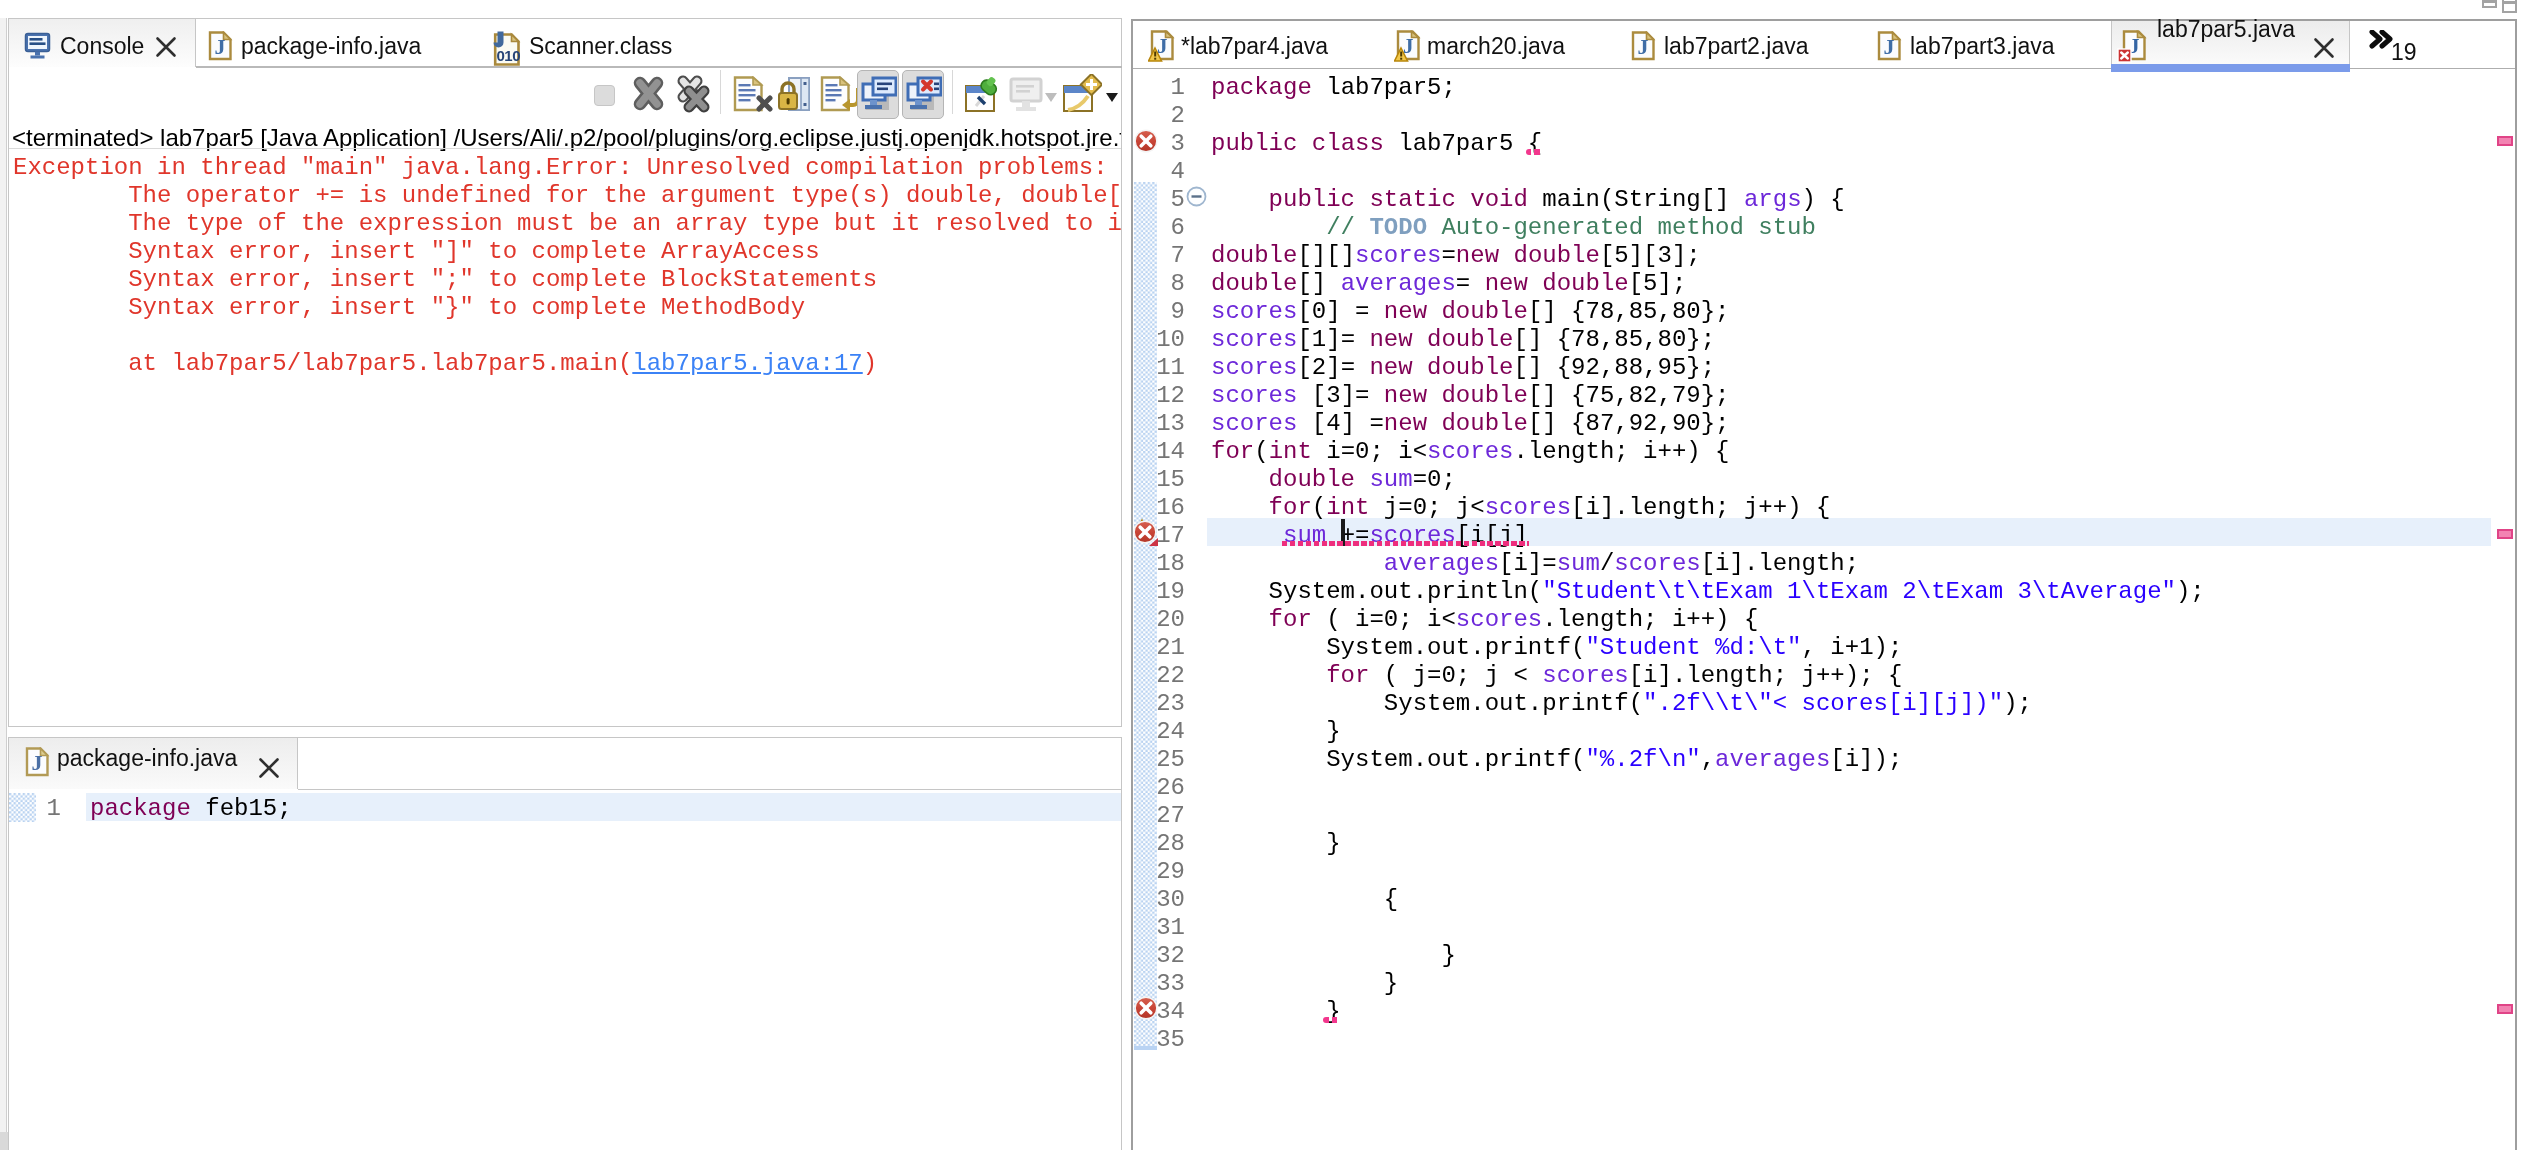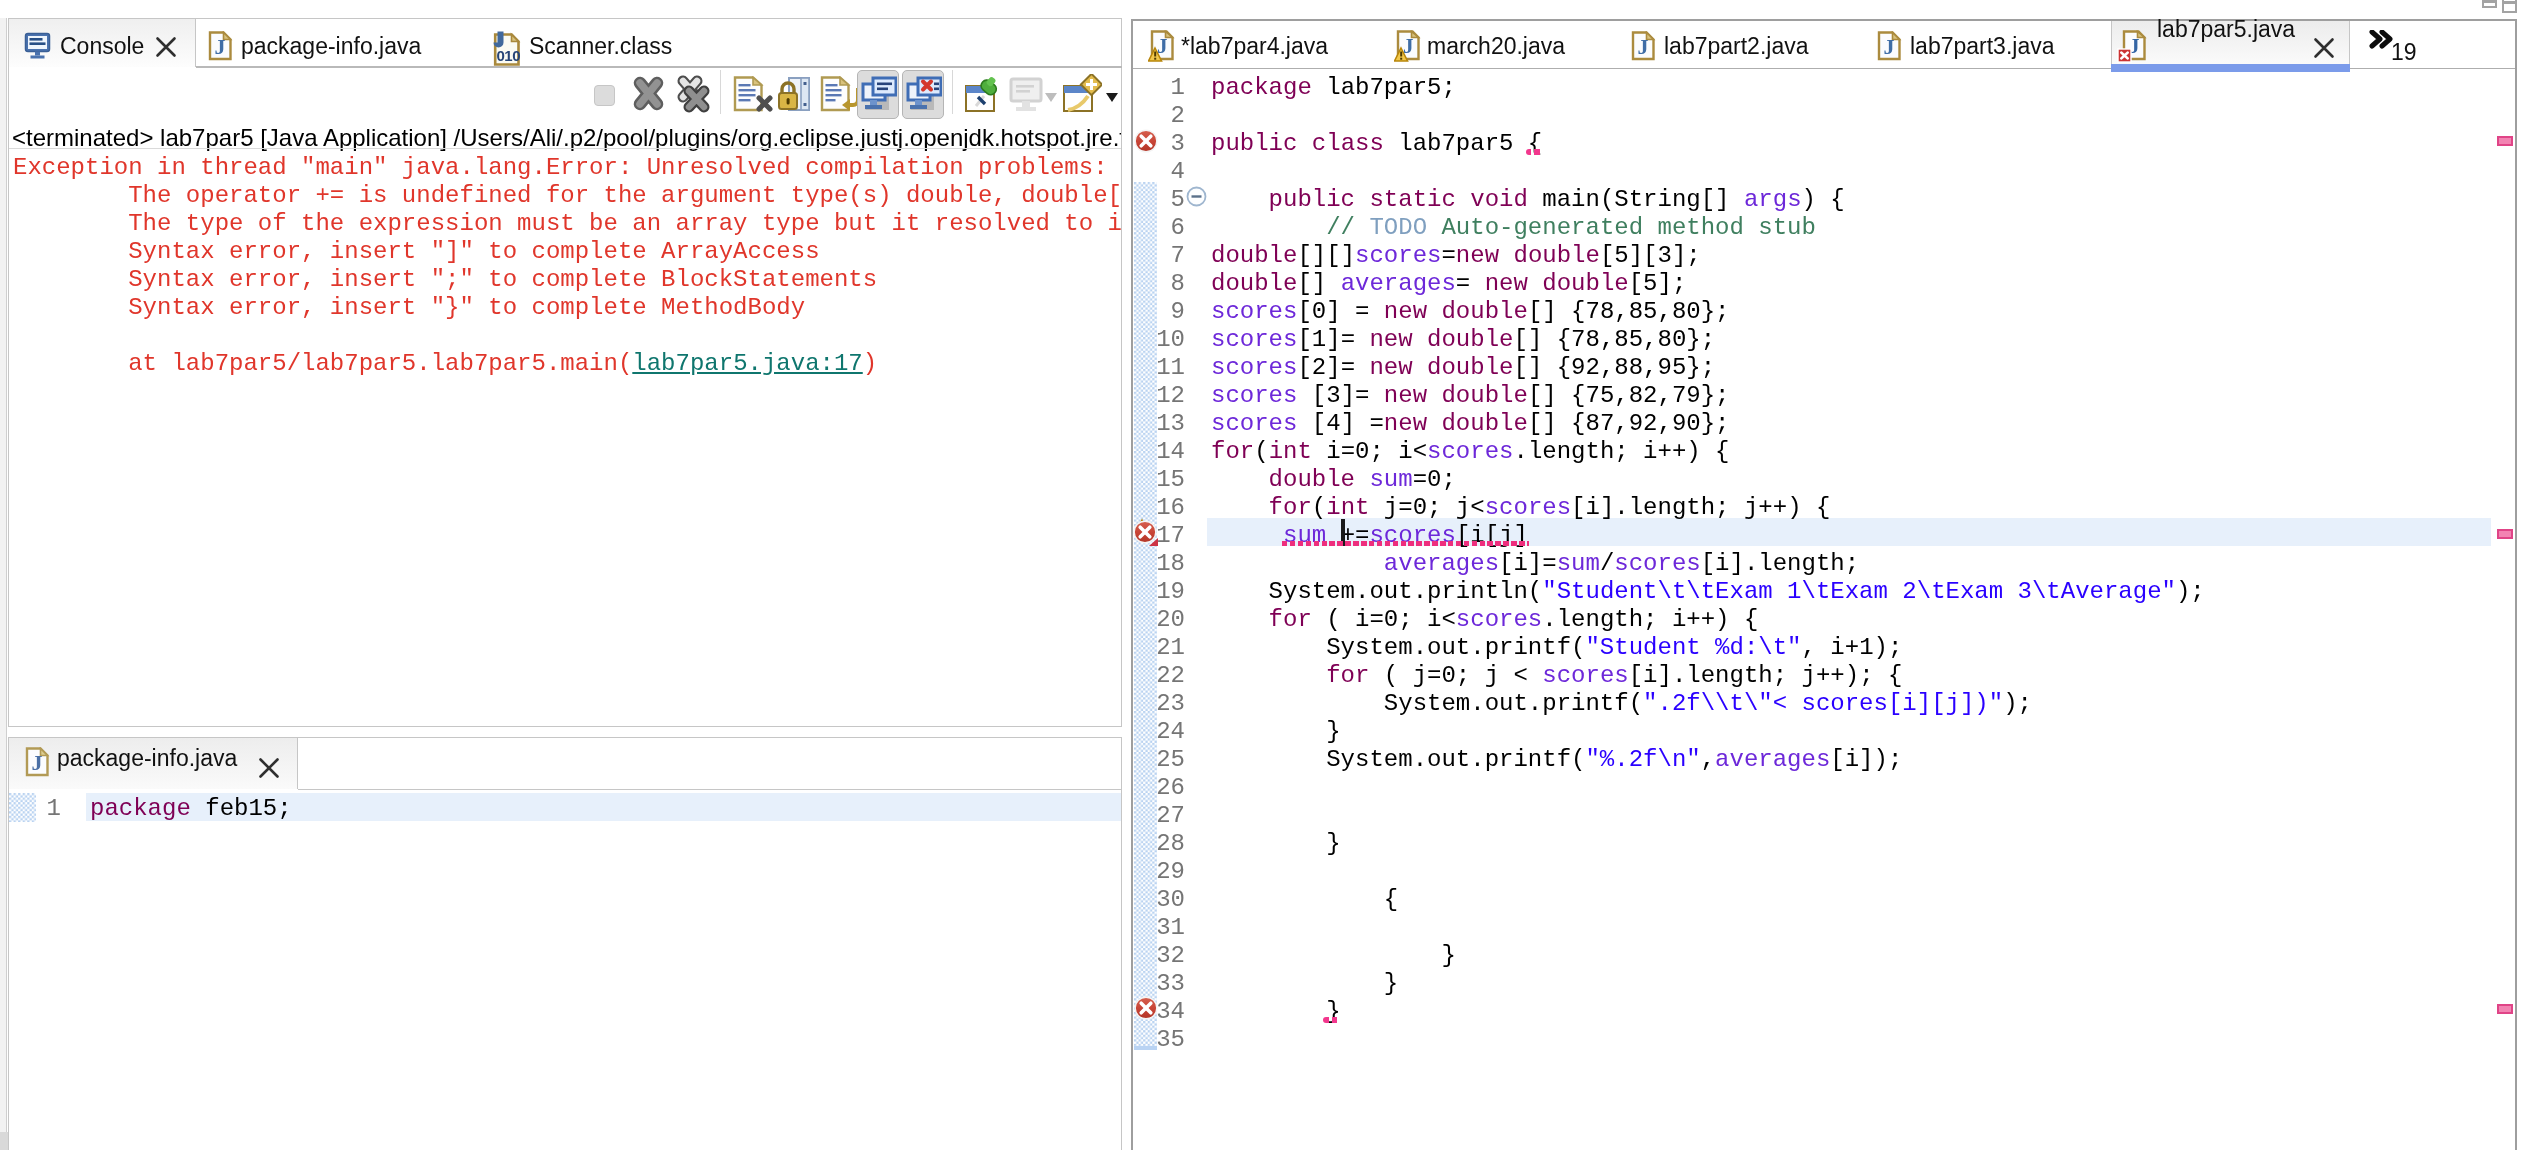--- a/index.html
+++ b/index.html
@@ -3,21 +3,21 @@
 <meta charset="utf-8">
 <style>
 *{margin:0;padding:0;box-sizing:border-box}
 html,body{width:2523px;height:1150px;background:#fff;overflow:hidden;position:relative}
 body{font-family:"Liberation Sans",sans-serif}
 .abs{position:absolute}
 .mono{font-family:"Liberation Mono",monospace;font-size:24px;line-height:28px;white-space:pre}
 .kw{color:#7F0055;font-weight:normal}
 .str{color:#2A00FF}
 .cm{color:#3F7F5F}
-.todo{color:#7F9FBF;font-weight:normal}
+.todo{color:#7F9FBF;font-weight:bold}
 .lv{color:#6d28d9}
 .tabtxt{font-size:23px;color:#111;white-space:nowrap}
 </style>
 </head>
 <body>
 <svg class="abs" style="left:0;top:0" width="0" height="0">
  <defs>
       <pattern id="hp" width="4.56" height="4.56" patternUnits="userSpaceOnUse">
   <rect x="0" y="0" width="2.28" height="2.28" fill="#bad3f1"></rect>
   <rect x="2.28" y="2.28" width="2.28" height="2.28" fill="#bad3f1"></rect>
@@ -172,21 +172,21 @@
 <div class="abs" style="left:12px;top:124px;width:1109px;height:27px;overflow:hidden;font-size:24px;color:#000;white-space:nowrap">&lt;terminated&gt; lab7par5 [Java Application] /Users/Ali/.p2/pool/plugins/org.eclipse.justj.openjdk.hotspot.jre.full.macosx.aarch64_17.0.5.v20221102/jre/Contents/Home/bin/java (Mar 23, 2023)</div>
 <div class="abs" style="left:9px;top:148px;width:1112px;height:1px;background:#dadada"></div>
 
 <div class="abs mono" style="left:9px;top:150px;width:1112px;height:576px;overflow:hidden;color:#e0362b;padding:4px 0 0 4px"><span>Exception in thread "main" java.lang.Error: Unresolved compilation problems: 
         The operator += is undefined for the argument type(s) double, double[]
         The type of the expression must be an array type but it resolved to int
         Syntax error, insert "]" to complete ArrayAccess
         Syntax error, insert ";" to complete BlockStatements
         Syntax error, insert "}" to complete MethodBody
 
-        at lab7par5/lab7par5.lab7par5.main(<a style="color:#0f766e;text-decoration:underline">lab7par5.java:17</a>)</span></div>
+        at lab7par5/lab7par5.lab7par5.main(<a style="color:#3b82f6;text-decoration:underline">lab7par5.java:17</a>)</span></div>
 
 <div class="abs" style="left:8px;top:737px;width:1114px;height:413px;border:1px solid #c6c6c6;border-bottom:none;background:#fff"></div>
 <div class="abs" style="left:9px;top:738px;width:289px;height:51px;background:linear-gradient(#ededed,#fafafa);border-right:1px solid #c6c6c6"></div>
 <div class="abs" style="left:298px;top:789px;width:824px;height:1px;background:#c6c6c6"></div>
 <svg class="abs" style="left:25px;top:747px" width="25" height="30" viewBox="0 0 25 30">
  <path d="M2 1.5 h13.5 L22.5 8.5 V28 H2 Z" fill="#fbfcfe" stroke="#b29a55" stroke-width="2.4"></path>
  <path d="M15.5 1.5 l7 7 h-7 z" fill="#ddcc8f" stroke="#b29a55" stroke-width="1.6"></path>
  <text x="6.5" y="23" font-family="Liberation Serif,serif" font-weight="bold" font-size="22" fill="#4a6fa5">J</text>
 </svg>
 <div class="abs tabtxt" style="left:57px;top:745px">package-info.java</div>

